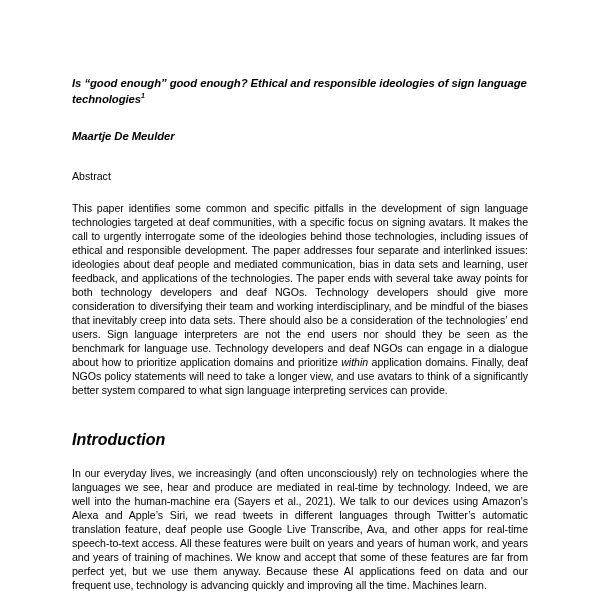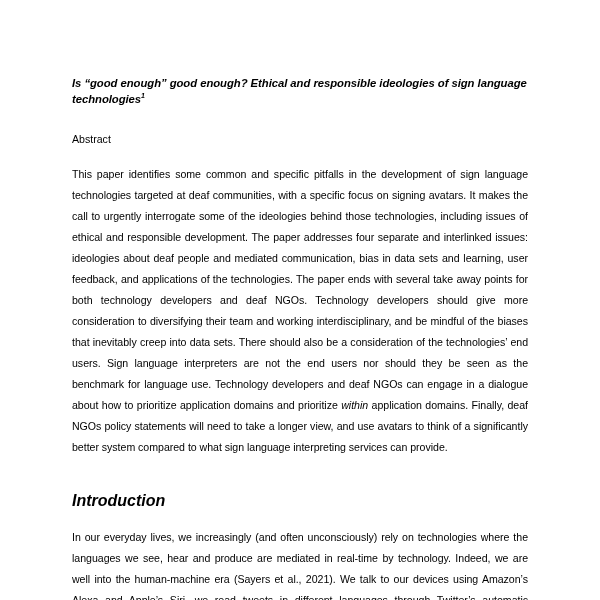--- a/index.html
+++ b/index.html
@@ -54,21 +54,21 @@
   }
   .abstract-label {
     font-size: 10.6px;
     font-weight: normal;
     line-height: 14px;
     margin: 0;
     padding-top: 25px;
   }
   .body-para {
     font-size: 10.6px;
-    line-height: 21px;
+    line-height: 14px;
     margin: 0;
     text-align: justify;
     letter-spacing: -0.03px;
   }
   .abstract-body {
     padding-top: 18px;
   }
   .section-heading {
     font-size: 16px;
     font-weight: bold;
@@ -85,20 +85,21 @@
   }
 </style>
 </head>
 <body>
 
 <div class="page">
   <div class="content">
 
     <h1 class="title"><span>Is “good enough” good enough? Ethical and responsible ideologies of sign language technologies</span><sup>1</sup></h1>
 
+    <h2 class="author">Maartje De Meulder</h2>
 
     <h3 class="abstract-label">Abstract</h3>
 
     <p class="body-para abstract-body"><span>This paper identifies some common and specific pitfalls in the development of sign language technologies targeted at deaf communities, with a specific focus on signing avatars. It makes the call to urgently interrogate some of the ideologies behind those technologies, including issues of ethical and responsible development. The paper addresses four separate and interlinked issues: ideologies about deaf people and mediated communication, bias in data sets and learning, user feedback, and applications of the technologies. The paper ends with several take away points for both technology developers and deaf NGOs. Technology developers should give more consideration to diversifying their team and working interdisciplinary, and be mindful of the biases that inevitably creep into data sets. There should also be a consideration of the technologies’ end users. Sign language interpreters are not the end users nor should they be seen as the benchmark for language use. Technology developers and deaf NGOs can engage in a dialogue about how to prioritize application domains and prioritize </span><em>within</em><span> application domains. Finally, deaf NGOs policy statements will need to take a longer view, and use avatars to think of a significantly better system compared to what sign language interpreting services can provide.</span></p>
 
     <h3 class="section-heading">Introduction</h3>
 
     <p class="body-para intro-para-1">In our everyday lives, we increasingly (and often unconsciously) rely on technologies where the languages we see, hear and produce are mediated in real-time by technology. Indeed, we are well into the human-machine era (Sayers et al., 2021). We talk to our devices using Amazon’s Alexa and Apple’s Siri, we read tweets in different languages through Twitter’s automatic translation feature, deaf people use Google Live Transcribe, Ava, and other apps for real-time speech-to-text access. All these features were built on years and years of human work, and years and years of training of machines. We know and accept that some of these features are far from perfect yet, but we use them anyway. Because these AI applications feed on data and our frequent use, technology is advancing quickly and improving all the time. Machines learn.</p>
 
   </div>

